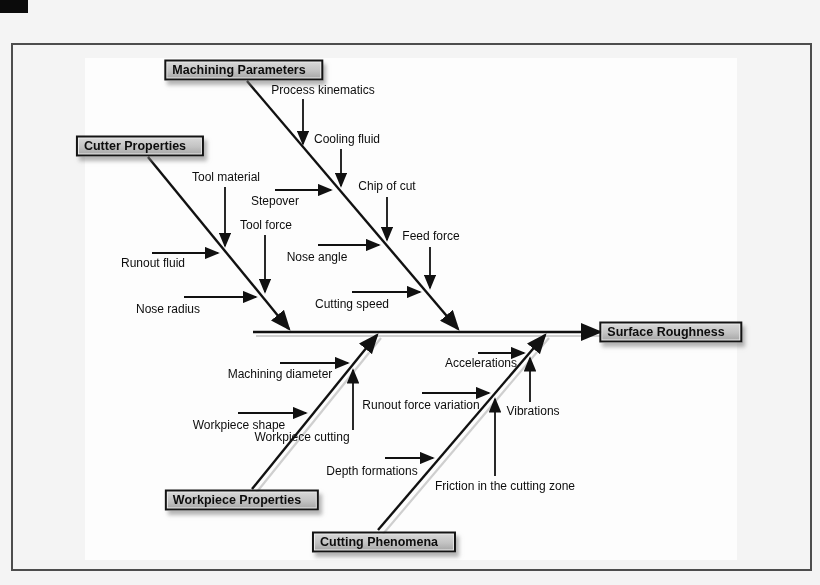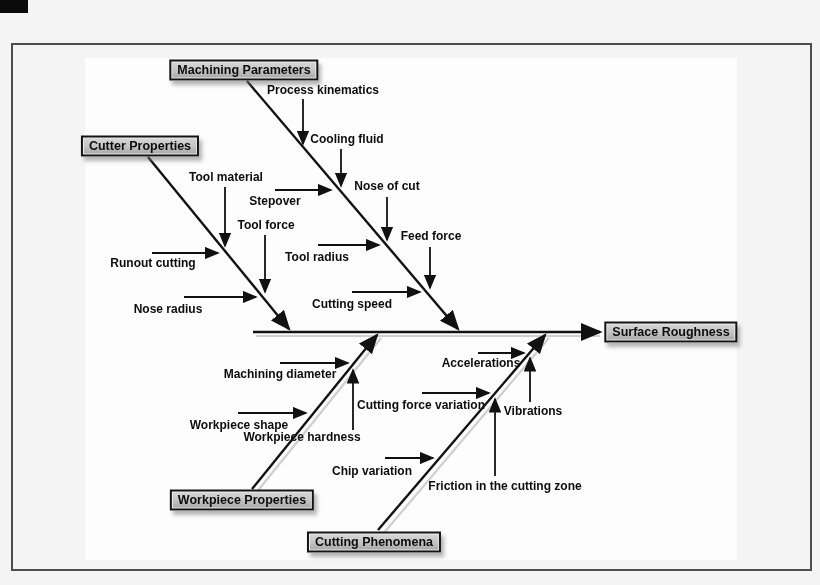--- a/index.html
+++ b/index.html
@@ -15,28 +15,28 @@
     position:absolute;left:11px;top:43px;width:797px;height:524px;
     border:2px solid #4d4d4d;background:transparent;
   }
   .canvas{
     position:absolute;left:85px;top:58px;width:652px;height:502px;
     background:#fdfdfd;
   }
   svg.lines{position:absolute;left:0;top:0;width:820px;height:585px;}
   .lbl{
     position:absolute;transform:translate(-50%,-50%);
-    font-size:12px;font-weight:bold;color:#0d0d0d;white-space:nowrap;
+    font-size:12px;font-weight:normal;color:#0d0d0d;white-space:nowrap;
     letter-spacing:0px;
   }
   .cat-box{
     position:absolute;transform:translate(-50%,-50%);
     border:2px solid #141414;
     background:linear-gradient(180deg,#d8d8d8 0%,#c3c3c3 55%,#a6a6a6 100%);
-    padding:1px 6px 2px 6px;
+    padding:1px 16px 2px 6px;
     font-size:12.5px;font-weight:bold;color:#0d0d0d;white-space:nowrap;
     box-shadow:3px 4px 4px rgba(120,120,120,0.55), inset 0 0 0 1px #ececec;
   }
 </style>
 </head>
 <body>
 
 <div class="corner-mark"></div>
 <div class="frame"></div>
 <div class="canvas"></div>
@@ -95,37 +95,37 @@
     <line x1="530" y1="402" x2="530" y2="358" marker-end="url(#ah)"></line>
     <line x1="422" y1="393" x2="489" y2="393" marker-end="url(#ah)"></line>
     <line x1="495" y1="476" x2="495" y2="399" marker-end="url(#ah)"></line>
     <line x1="385" y1="458" x2="433" y2="458" marker-end="url(#ah)"></line>
   </g>
 </svg>
 
 <div class="cat-box" style="left:244px;top:70px">Machining Parameters</div>
 <div class="cat-box" style="left:140px;top:146px">Cutter Properties</div>
 <div class="cat-box" style="left:242px;top:500px">Workpiece Properties</div>
-<div class="cat-box" style="left:374px;top:542px">Cutting Phenomena</div>
+<div class="cat-box" style="left:384px;top:542px">Cutting Phenomena</div>
 <div class="cat-box" style="left:671px;top:332px">Surface Roughness</div>
 
 <span class="lbl" style="left:323px;top:90px">Process kinematics</span>
 <span class="lbl" style="left:347px;top:139px">Cooling fluid</span>
-<span class="lbl" style="left:387px;top:186px">Nose of cut</span>
+<span class="lbl" style="left:387px;top:186px">Chip of cut</span>
 <span class="lbl" style="left:275px;top:201px">Stepover</span>
 <span class="lbl" style="left:431px;top:236px">Feed force</span>
-<span class="lbl" style="left:317px;top:257px">Tool radius</span>
+<span class="lbl" style="left:317px;top:257px">Nose angle</span>
 <span class="lbl" style="left:352px;top:304px">Cutting speed</span>
 
 <span class="lbl" style="left:226px;top:177px">Tool material</span>
 <span class="lbl" style="left:266px;top:225px">Tool force</span>
-<span class="lbl" style="left:153px;top:263px">Runout cutting</span>
+<span class="lbl" style="left:153px;top:263px">Runout fluid</span>
 <span class="lbl" style="left:168px;top:309px">Nose radius</span>
 
 <span class="lbl" style="left:280px;top:374px">Machining diameter</span>
 <span class="lbl" style="left:239px;top:425px">Workpiece shape</span>
-<span class="lbl" style="left:302px;top:437px">Workpiece hardness</span>
+<span class="lbl" style="left:302px;top:437px">Workpiece cutting</span>
 
 <span class="lbl" style="left:481px;top:363px">Accelerations</span>
-<span class="lbl" style="left:421px;top:405px">Cutting force variation</span>
+<span class="lbl" style="left:421px;top:405px">Runout force variation</span>
 <span class="lbl" style="left:533px;top:411px">Vibrations</span>
-<span class="lbl" style="left:372px;top:471px">Chip variation</span>
+<span class="lbl" style="left:372px;top:471px">Depth formations</span>
 <span class="lbl" style="left:505px;top:486px">Friction in the cutting zone</span>
 
 </body></html>

